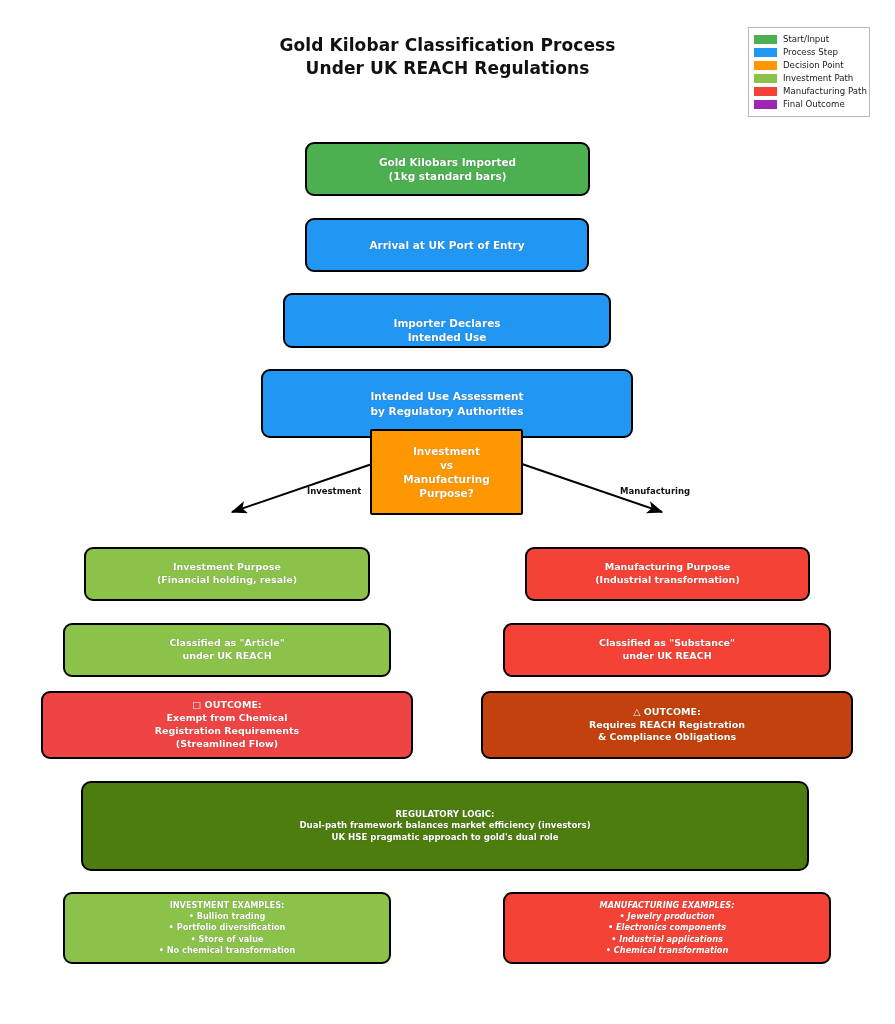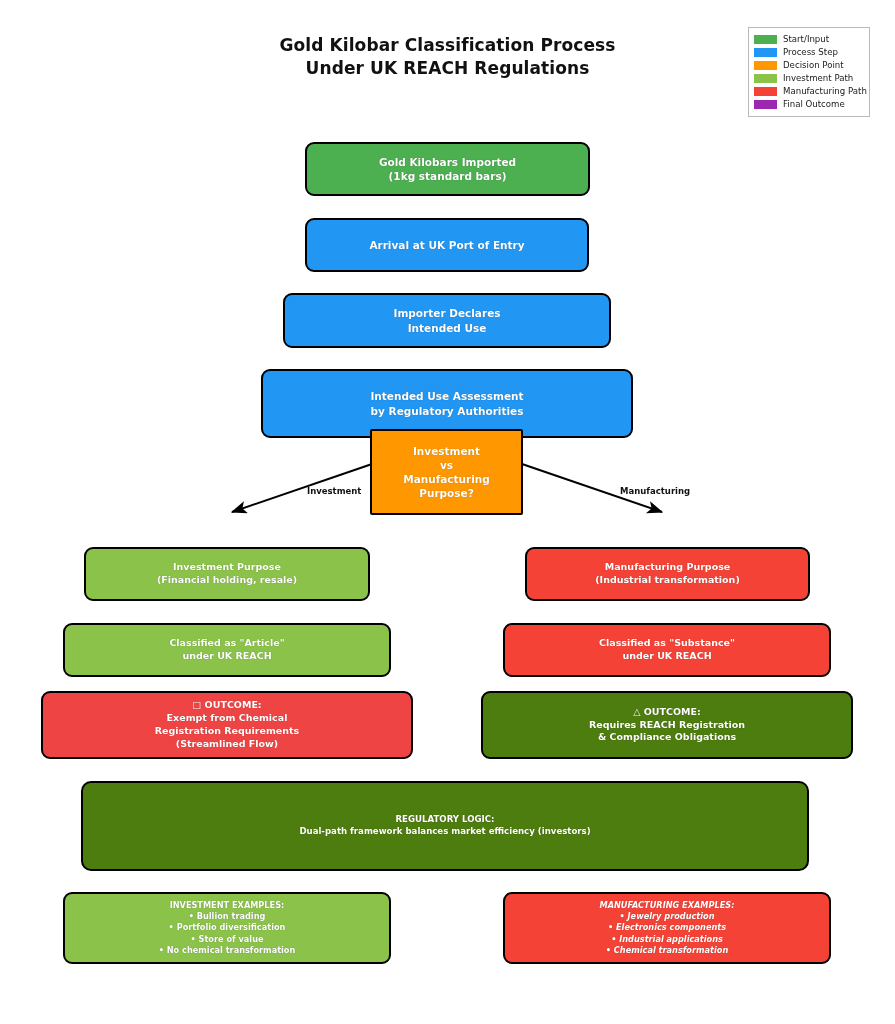--- a/index.html
+++ b/index.html
@@ -171,21 +171,21 @@
       <span class="ln">(1kg standard bars)</span>
     </span>
   </div>
 
   <div class="node" style="left:305px; top:182px; width:284px; height:54px; background:#2196F3; font-size:10.5px;">
     <span class="txt">
       <span class="ln">Arrival at UK Port of Entry</span>
     </span>
   </div>
 
-  <div class="node" style="left:283px; top:257px; width:328px; height:55px; background:#2196F3; font-size:10.5px;">
+  <div class="node" style="left:283px; top:257px; width:328px; height:55px; background:#2196F3; font-size:10.5px;align-items:flex-end;">
     <span class="txt">
       <span class="ln">Importer Declares</span>
       <span class="ln">Intended Use</span>
     </span>
   </div>
 
   <div class="node" style="left:261px; top:333px; width:372px; height:69px; background:#2196F3; font-size:10.5px;">
     <span class="txt">
       <span class="ln">Intended Use Assessment</span>
       <span class="ln">by Regulatory Authorities</span>
@@ -234,32 +234,33 @@
 
   <div class="node" style="left:41px; top:655px; width:372px; height:68px; background:#ef4444; font-size:9.5px;">
     <span class="txt">
       <span class="ln">□ OUTCOME:</span>
       <span class="ln">Exempt from Chemical</span>
       <span class="ln">Registration Requirements</span>
       <span class="ln">(Streamlined Flow)</span>
     </span>
   </div>
 
-  <div class="node" style="left:481px; top:655px; width:372px; height:68px; background:#4d7c0f; font-size:9.5px;">
+  <div class="node" style="left:481px; top:655px; width:372px; height:68px; background:#c2410c; font-size:9.5px;">
     <span class="txt">
       <span class="ln">△ OUTCOME:</span>
       <span class="ln">Requires REACH Registration</span>
       <span class="ln">&amp; Compliance Obligations</span>
     </span>
   </div>
 
   <div class="node logic" style="left:81px; top:745px; width:728px; height:90px; background:#4d7c0f; font-size:8.6px;border-radius:10px;">
     <span class="txt">
       <span class="ln">REGULATORY LOGIC:</span>
       <span class="ln">Dual-path framework balances market efficiency (investors)</span>
+      <span class="ln">UK HSE pragmatic approach to gold's dual role</span>
     </span>
   </div>
 
   <div class="node" style="left:63px; top:856px; width:328px; height:72px; background:#8BC34A; font-size:8.2px;">
     <span class="txt">
       <span class="ln">INVESTMENT EXAMPLES:</span>
       <span class="ln">• Bullion trading</span>
       <span class="ln">• Portfolio diversification</span>
       <span class="ln">• Store of value</span>
       <span class="ln">• No chemical transformation</span>

